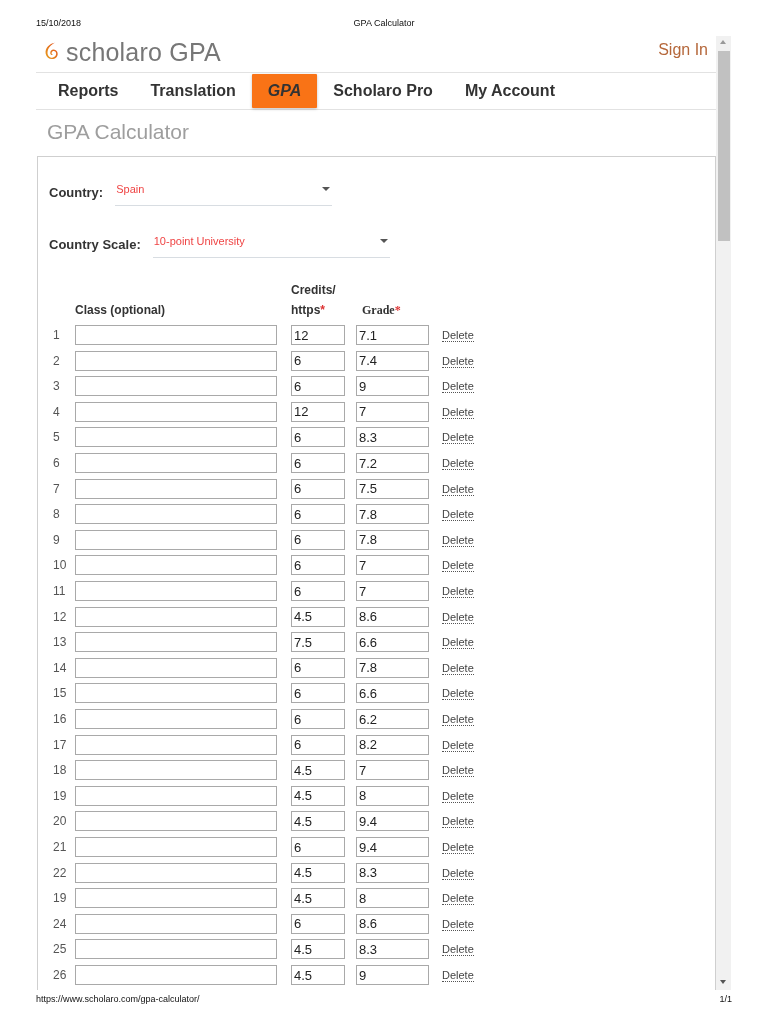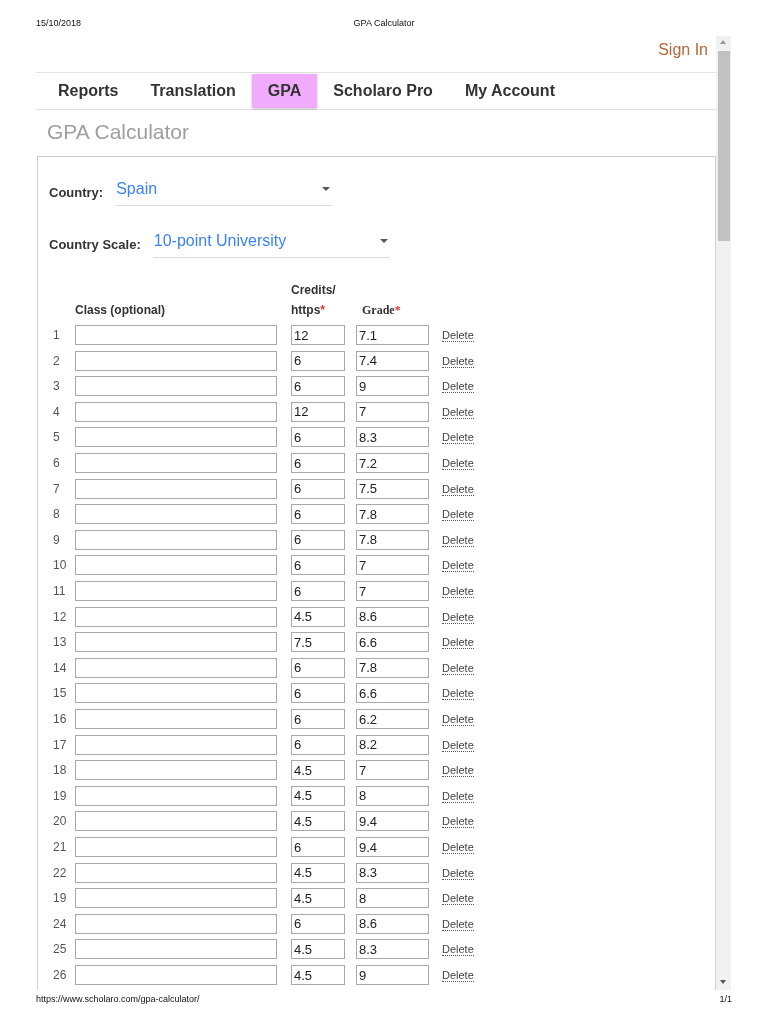--- a/index.html
+++ b/index.html
@@ -13,28 +13,28 @@
 
   .viewport { position:absolute; top:36px; left:36px; width:680px; height:954px; overflow:hidden; }
   .topbar { position:relative; height:36px; border-bottom:1px solid #e2e2e2; }
   .logo { position:absolute; left:6px; top:0; height:32px; display:flex; align-items:center; }
   .logo svg { width:22px; height:22px; margin-right:2px; }
   .logo-text { font-size:25px; color:#777; letter-spacing:0.2px; }
   .signin { position:absolute; right:8px; top:5px; font-size:16px; color:#b5673a; text-decoration:none; cursor:pointer; }
 
   .nav { position:relative; height:36px; border-bottom:1px solid #e2e2e2; display:flex; padding-left:6px; }
   .nav-item { padding:0 16px; line-height:34px; font-size:16px; font-weight:bold; color:#333; cursor:pointer; height:34px; margin-top:1px; }
-  .nav-item.active { box-shadow:0 1px 3px rgba(0,0,0,0.25); background:#f0abfc; border-radius:1px; }
+  .nav-item.active { box-shadow:0 1px 3px rgba(0,0,0,0.25); background:#f97316; border-radius:1px;font-style:italic; }
 
   .page-title { font-size:21px; color:#9e9e9e; margin:10px 0 0 11px; height:30px; }
 
   .panel { position:absolute; top:120px; left:1px; width:677px; height:900px; border:1px solid #cfcfcf; }
   .field-row { position:absolute; left:11px; display:flex; align-items:center; }
   .field-label { font-size:13px; font-weight:bold; color:#333; margin-right:12px; }
-  .select { position:relative; border-bottom:1px solid #d8dde2; height:26px; font-size:16px; color:#3b82f6; line-height:20px; padding-left:1px; cursor:pointer; }
+  .select { position:relative; border-bottom:1px solid #d8dde2; height:26px; font-size:11px; color:#ef4444; line-height:20px; padding-left:1px; cursor:pointer; }
   .select .caret { position:absolute; right:2px; top:8px; width:0; height:0; border-left:4px solid transparent; border-right:4px solid transparent; border-top:4px solid #555; }
 
   .col-head { position:absolute; font-size:12px; font-weight:bold; color:#333; }
   .req { color:#d33; }
 
   .rows { position:absolute; top:168px; left:0; width:677px; }
   .row { position:absolute; left:0; height:22px; width:677px; }
   .row .num { position:absolute; left:15px; top:3px; font-size:12px; color:#555; }
   .row input { position:absolute; top:0; height:20px; border:1px solid #a9a9a9; box-sizing:border-box; font-family:"Liberation Sans", sans-serif; font-size:13px; color:#222; padding:1px 2px; background:#fff; }
   .row .class-in { left:37px; width:202px; }
@@ -50,20 +50,32 @@
 </head>
 <body>
 
 <div class="print-header">
   <span class="date">15/10/2018</span>
   <span class="ptitle">GPA Calculator</span>
 </div>
 
 <div class="viewport">
   <div class="topbar">
+    <a class="logo">
+      <svg viewBox="0 0 24 24">
+        <defs>
+          <linearGradient id="lg" x1="0" y1="1" x2="1" y2="0">
+            <stop offset="0" stop-color="#e8a11c"></stop>
+            <stop offset="1" stop-color="#e0461c"></stop>
+          </linearGradient>
+        </defs>
+        <path d="M14 2 C8 3 3 8 4 14 C5 19 10 21 14 19 C18 17 18 12 15 10 C12 8 9 10 9 13 C9 15 11 16 12 15 C10 15 10 12 12 11 C15 10 17 14 14 17 C11 20 6 17 6 13 C6 8 10 4 14 2 Z" fill="url(#lg)"></path>
+      </svg>
+      <span class="logo-text">scholaro GPA</span>
+    </a>
     <a class="signin">Sign In</a>
   </div>
 
   <div class="nav">
     <div class="nav-item">Reports</div>
     <div class="nav-item">Translation</div>
     <div class="nav-item active">GPA</div>
     <div class="nav-item">Scholaro Pro</div>
     <div class="nav-item">My Account</div>
   </div>

